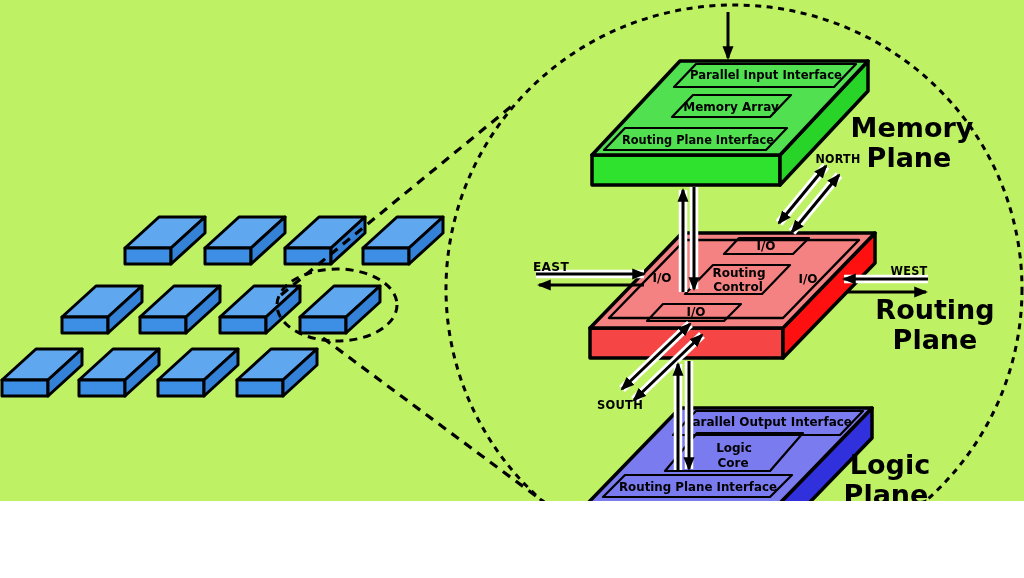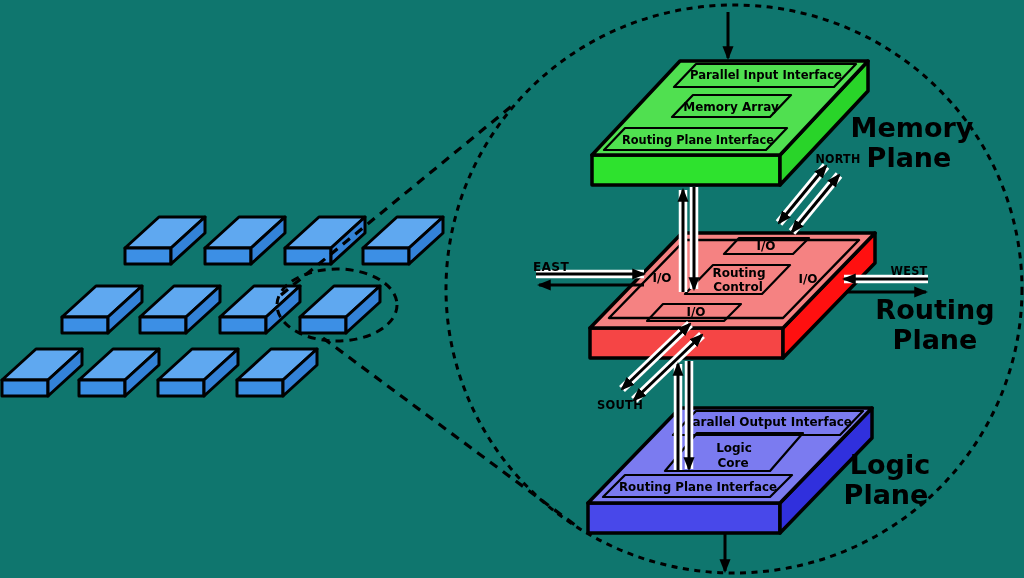--- a/index.html
+++ b/index.html
@@ -1,16 +1,16 @@
 <!DOCTYPE html>
 <html><head>
 <meta charset="utf-8">
 <style>
   html,body{margin:0;padding:0;background:#fff;}
-  .canvas{width:1024px;height:578px;background:#0f766e;overflow:hidden;}
+  .canvas{width:1024px;height:501px;background:#bef264;overflow:hidden;}
   svg{display:block;}
   text{font-family:"DejaVu Sans",sans-serif;font-weight:bold;fill:#000;}
   .inner-label{font-size:12px;}
   .dir-label{font-size:13px;letter-spacing:.3px;}
   .plane-label{font-size:27px;}
   .face{stroke:#000;stroke-width:3.5;stroke-linejoin:round;}
   .ibox{fill:none;stroke:#000;stroke-width:2.2;stroke-linejoin:round;}
   .ring{fill:none;stroke:#000;stroke-width:2.4;stroke-linejoin:round;}
   .conn{stroke:#000;stroke-width:3;fill:none;}
   .case{stroke:#fff;stroke-width:8.5;fill:none;}

